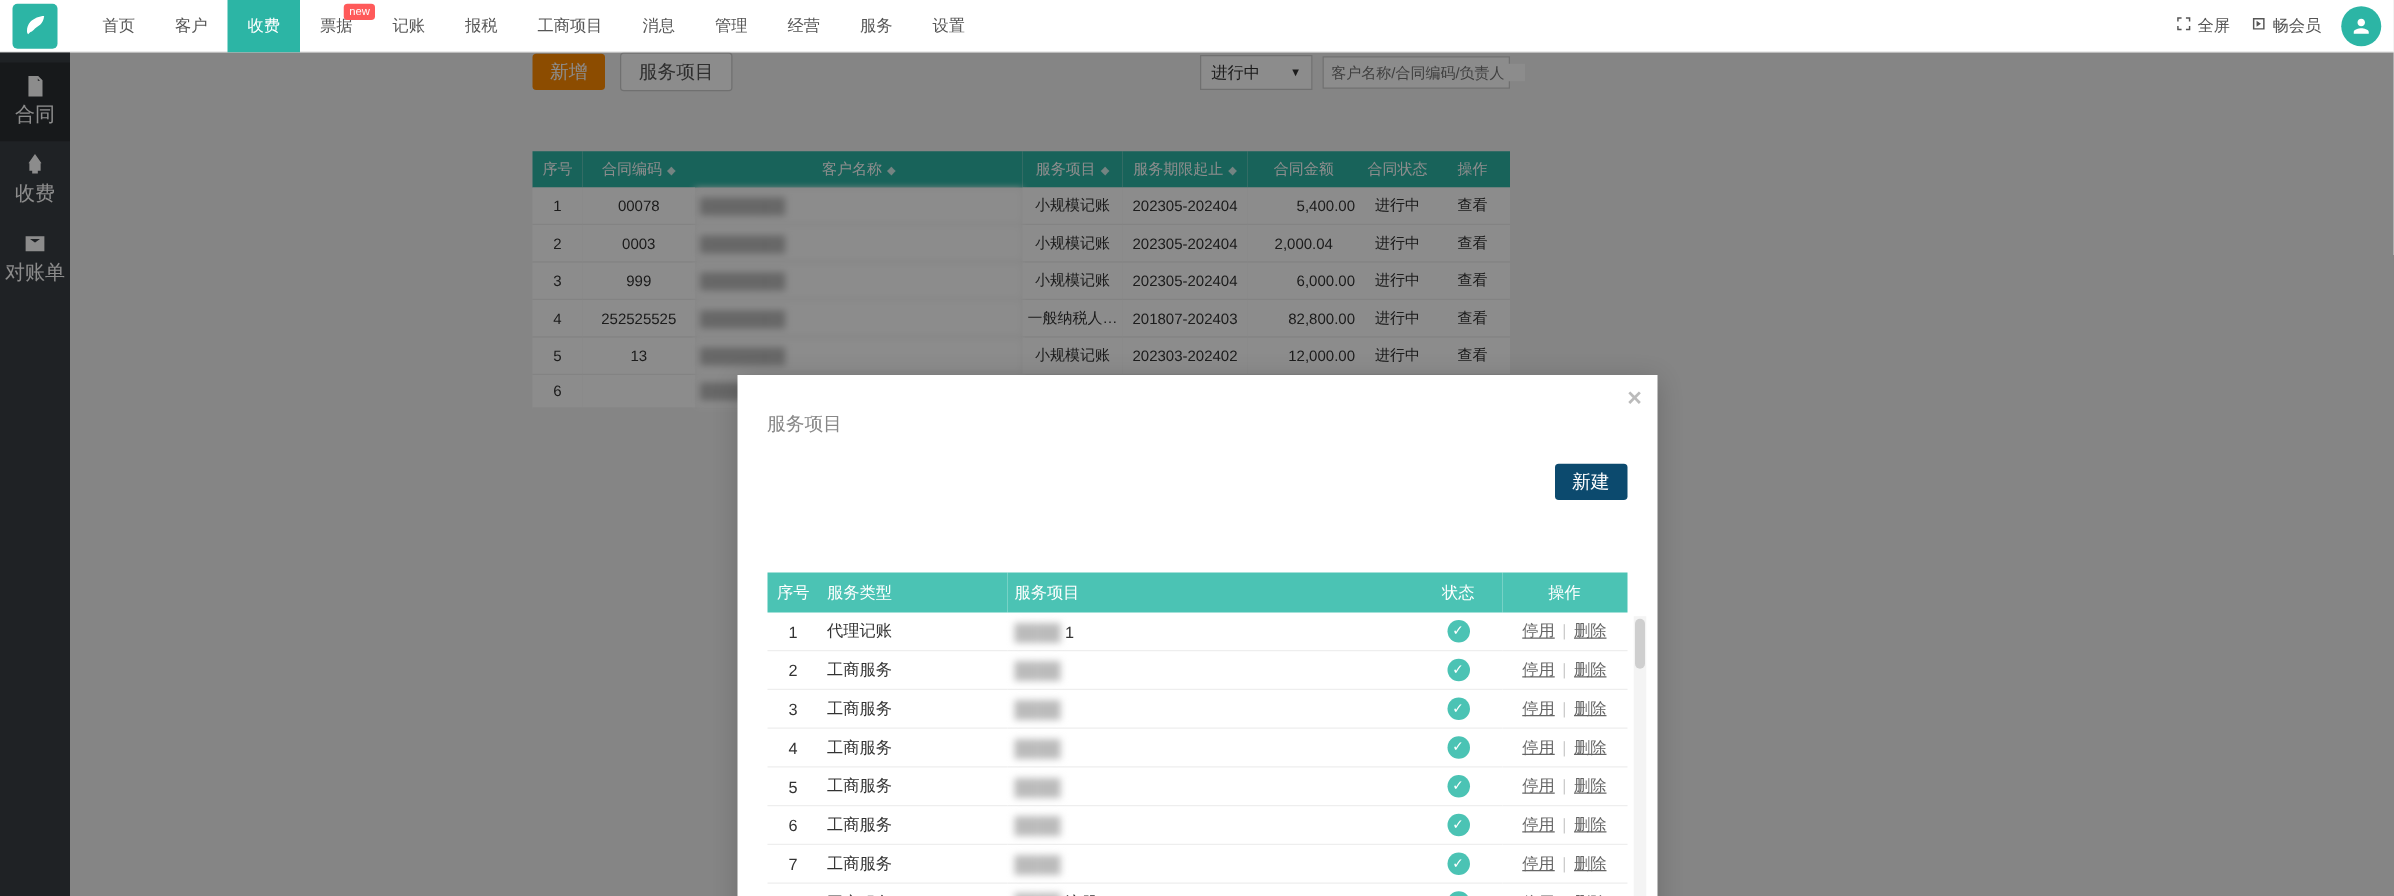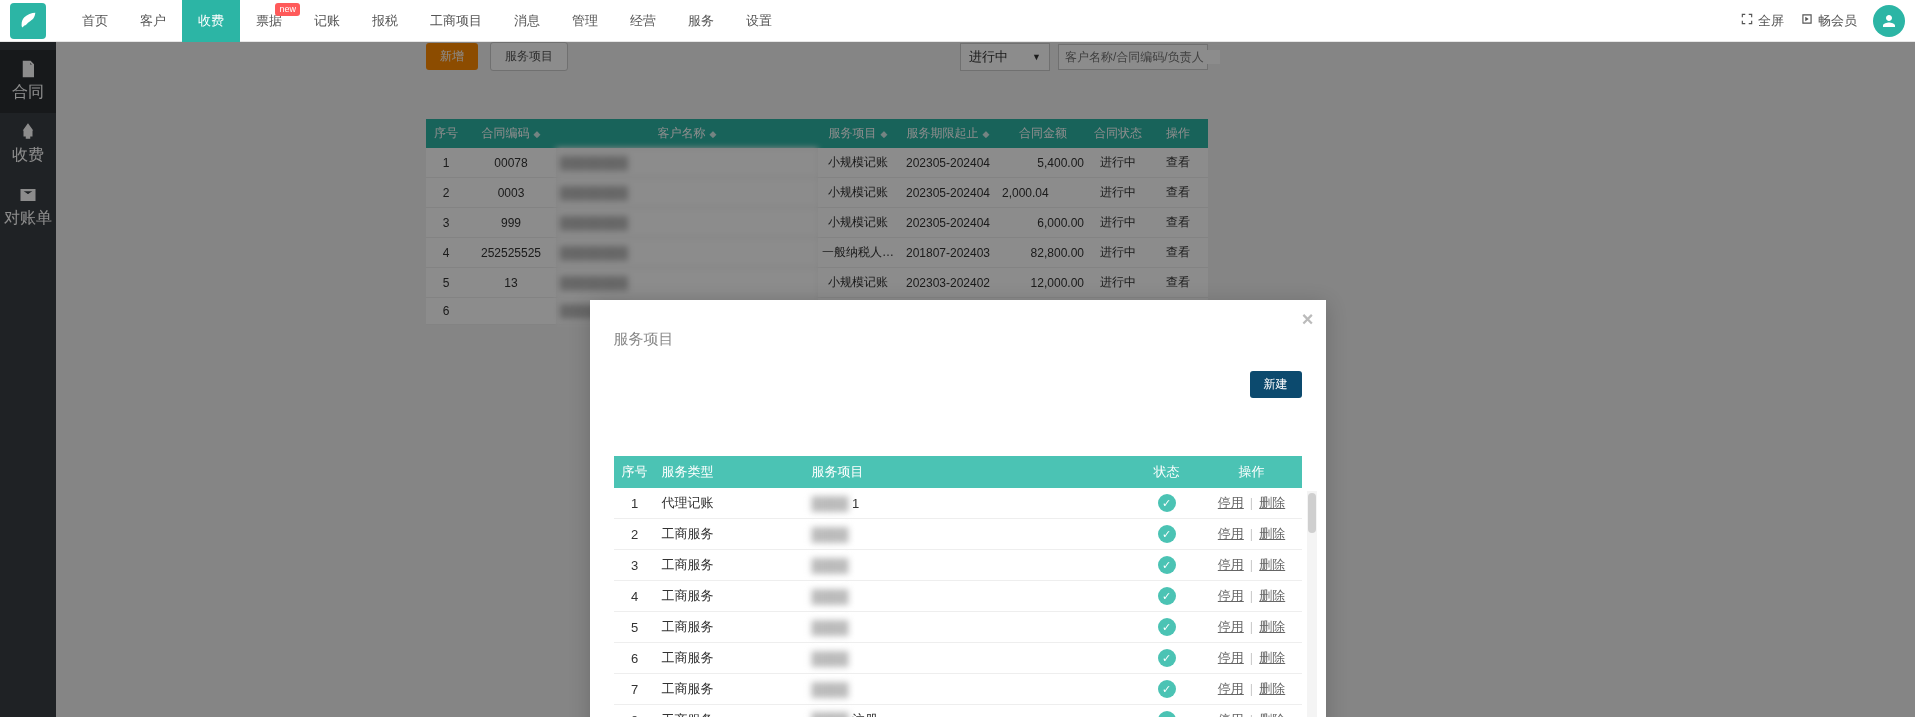--- a/index.html
+++ b/index.html
@@ -22,21 +22,21 @@
 .layout { display: flex; height: calc(717px - 42px); position: relative; }
 .sidebar { width: 56px; background: #3a3f44; color: #fff; display: flex; flex-direction: column; padding-top: 8px; }
 .sidebar-item { display: flex; flex-direction: column; align-items: center; padding: 10px 0; cursor: pointer; font-size: 16px; gap: 4px; }
 .sidebar-item.active { background: #2a2e32; }
 .sidebar-item svg { width: 18px; height: 18px; fill: #fff; }
 .main { flex: 1; background: #f2f2f2; }
 
 
 .overlay { position: absolute; inset: 0; background: rgba(0,0,0,0.45); z-index: 10; }
 .toolbar { display: flex; align-items: center; gap: 12px; margin-bottom: 10px; margin-left: 370px; width: 782px; }
-.btn { padding: 5px 14px; border-radius: 3px; border: none; cursor: pointer; font-size: 12px; }
+.btn { padding: 5px 14px; border-radius: 3px; border: none; cursor: pointer; font-size: 15px; }
 .btn-primary { background: #ff8a00; color: #fff; }
 .btn-warn { background: #0c4a6e; color: #fff; }
 .btn-default { background: #fff; border: 1px solid #ccc; color: #555; }
 .toolbar-right { margin-left: auto; display: flex; gap: 8px; align-items: center; }
 .select { border: 1px solid #ccc; padding: 4px 8px; background: #fff; width: 90px; display: flex; justify-content: space-between; align-items: center; cursor: pointer; }
 .searchbox { border: 1px solid #ccc; background: #fff; display: flex; align-items: center; padding: 0 6px; width: 150px; height: 26px; }
 .searchbox input { border: none; outline: none; flex: 1; font-size: 12px; }
 
 
 .table-wrap { margin-left: 370px; width: 782px; }
@@ -183,21 +183,21 @@
               <td style="text-align:right">5,400.00</td>
               <td>进行中</td>
               <td style="cursor:pointer">查看</td>
             </tr>
             <tr>
               <td>2</td>
               <td>0003</td>
               <td class="blur" style="text-align:left">████████</td>
               <td>小规模记账</td>
               <td>202305-202404</td>
-              <td style="text-align:left">2,000.04</td>
+              <td style="text-align:center">2,000.04</td>
               <td>进行中</td>
               <td style="cursor:pointer">查看</td>
             </tr>
             <tr>
               <td>3</td>
               <td>999</td>
               <td class="blur" style="text-align:left">████████</td>
               <td>小规模记账</td>
               <td>202305-202404</td>
               <td style="text-align:right">6,000.00</td>

